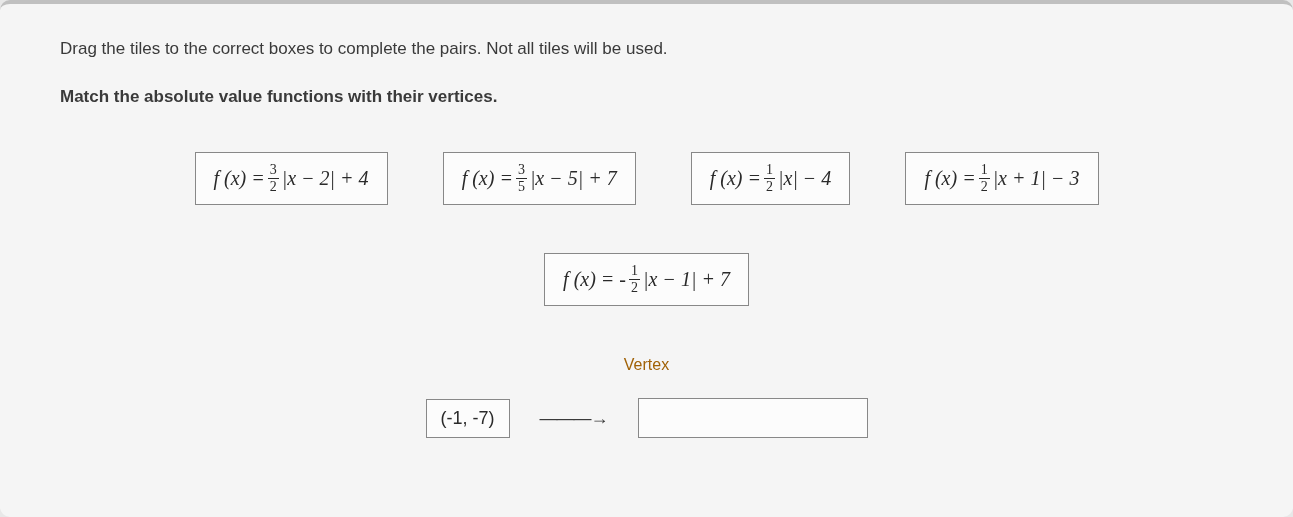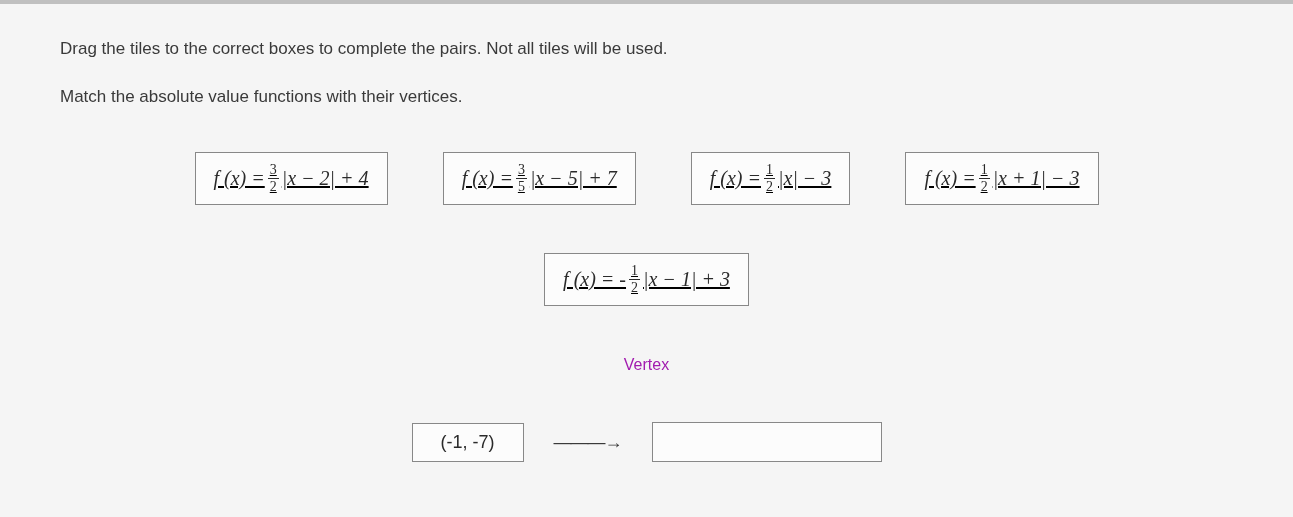--- a/index.html
+++ b/index.html
@@ -9,65 +9,66 @@
       width: 1293px;
       height: 517px;
       overflow: hidden;
     }
     .page {
       background: #f5f5f5;
       padding: 35px 60px;
       width: 100%;
       height: 100%;
       border-top: 4px solid #c0c0c0;
+      border-radius: 10px;
     }
     .instructions {
       color: #3a3a3a;
       font-size: 17px;
       margin-bottom: 28px;
     }
     .subtext {
       color: #3a3a3a;
       font-size: 17px;
       margin-bottom: 45px;
+      font-weight: bold;
     }
     .tiles-container {
       display: flex;
       flex-wrap: wrap;
       justify-content: center;
       gap: 48px 55px;
       margin: 0 40px 50px 40px;
-      text-decoration: underline;
     }
     .tile {
       border: 1px solid #888;
       background: #fcfcfc;
       padding: 10px 18px;
       font-family: "Times New Roman", serif;
       font-size: 20px;
       color: #2a2a2a;
       cursor: grab;
       display: inline-flex;
       align-items: center;
       font-style: italic;
     }
     .col-header {
       font-size: 16px;
-      color: #a21caf;
-      margin-bottom: 30px;
+      color: #a16207;
+      margin-bottom: 6px;
     }
     .match-row {
       display:flex;
       align-items:center;
       gap: 30px;
     }
     .vertex-box {
       border: 1px solid #888;
       background: #fcfcfc;
-      padding: 8px 28px;
+      padding: 8px 14px;
       font-size: 18px;
       font-family: Arial,sans-serif;
       color: #2a2a2a;
     }
     .arrow {
       color: #3a3a3a;
       font-size: 18px;
       letter-spacing: -1px;
     }
     .drop-target {
@@ -120,39 +121,39 @@
       <span> |x − 5| + 7</span>
     </div>
 
 
     <div class="tile">
       <span>f (x) = </span>
       <span class="frac">
         <span class="num">1</span>
         <span class="den">2</span>
       </span>
-      <span> |x| − 3</span>
+      <span> |x| − 4</span>
     </div>
 
     <div class="tile">
       <span>f (x) = </span>
       <span class="frac">
         <span class="num">1</span>
         <span class="den">2</span>
       </span>
       <span> |x + 1| − 3</span>
     </div>
 
     <div class="tile">
       <span>f (x) = -</span>
       <span class="frac">
         <span class="num">1</span>
         <span class="den">2</span>
       </span>
-      <span> |x − 1| + 3</span>
+      <span> |x − 1| + 7</span>
     </div>
   </div>
 
   <div>
     <div class="headers-row">
       <div class="col-header">Vertex</div>
     </div>
     <div class="match-row" style="justify-content:center; margin-top:18px;">
       <div class="vertex-box">(-1, -7)</div>
       <div class="arrow">———→</div>

